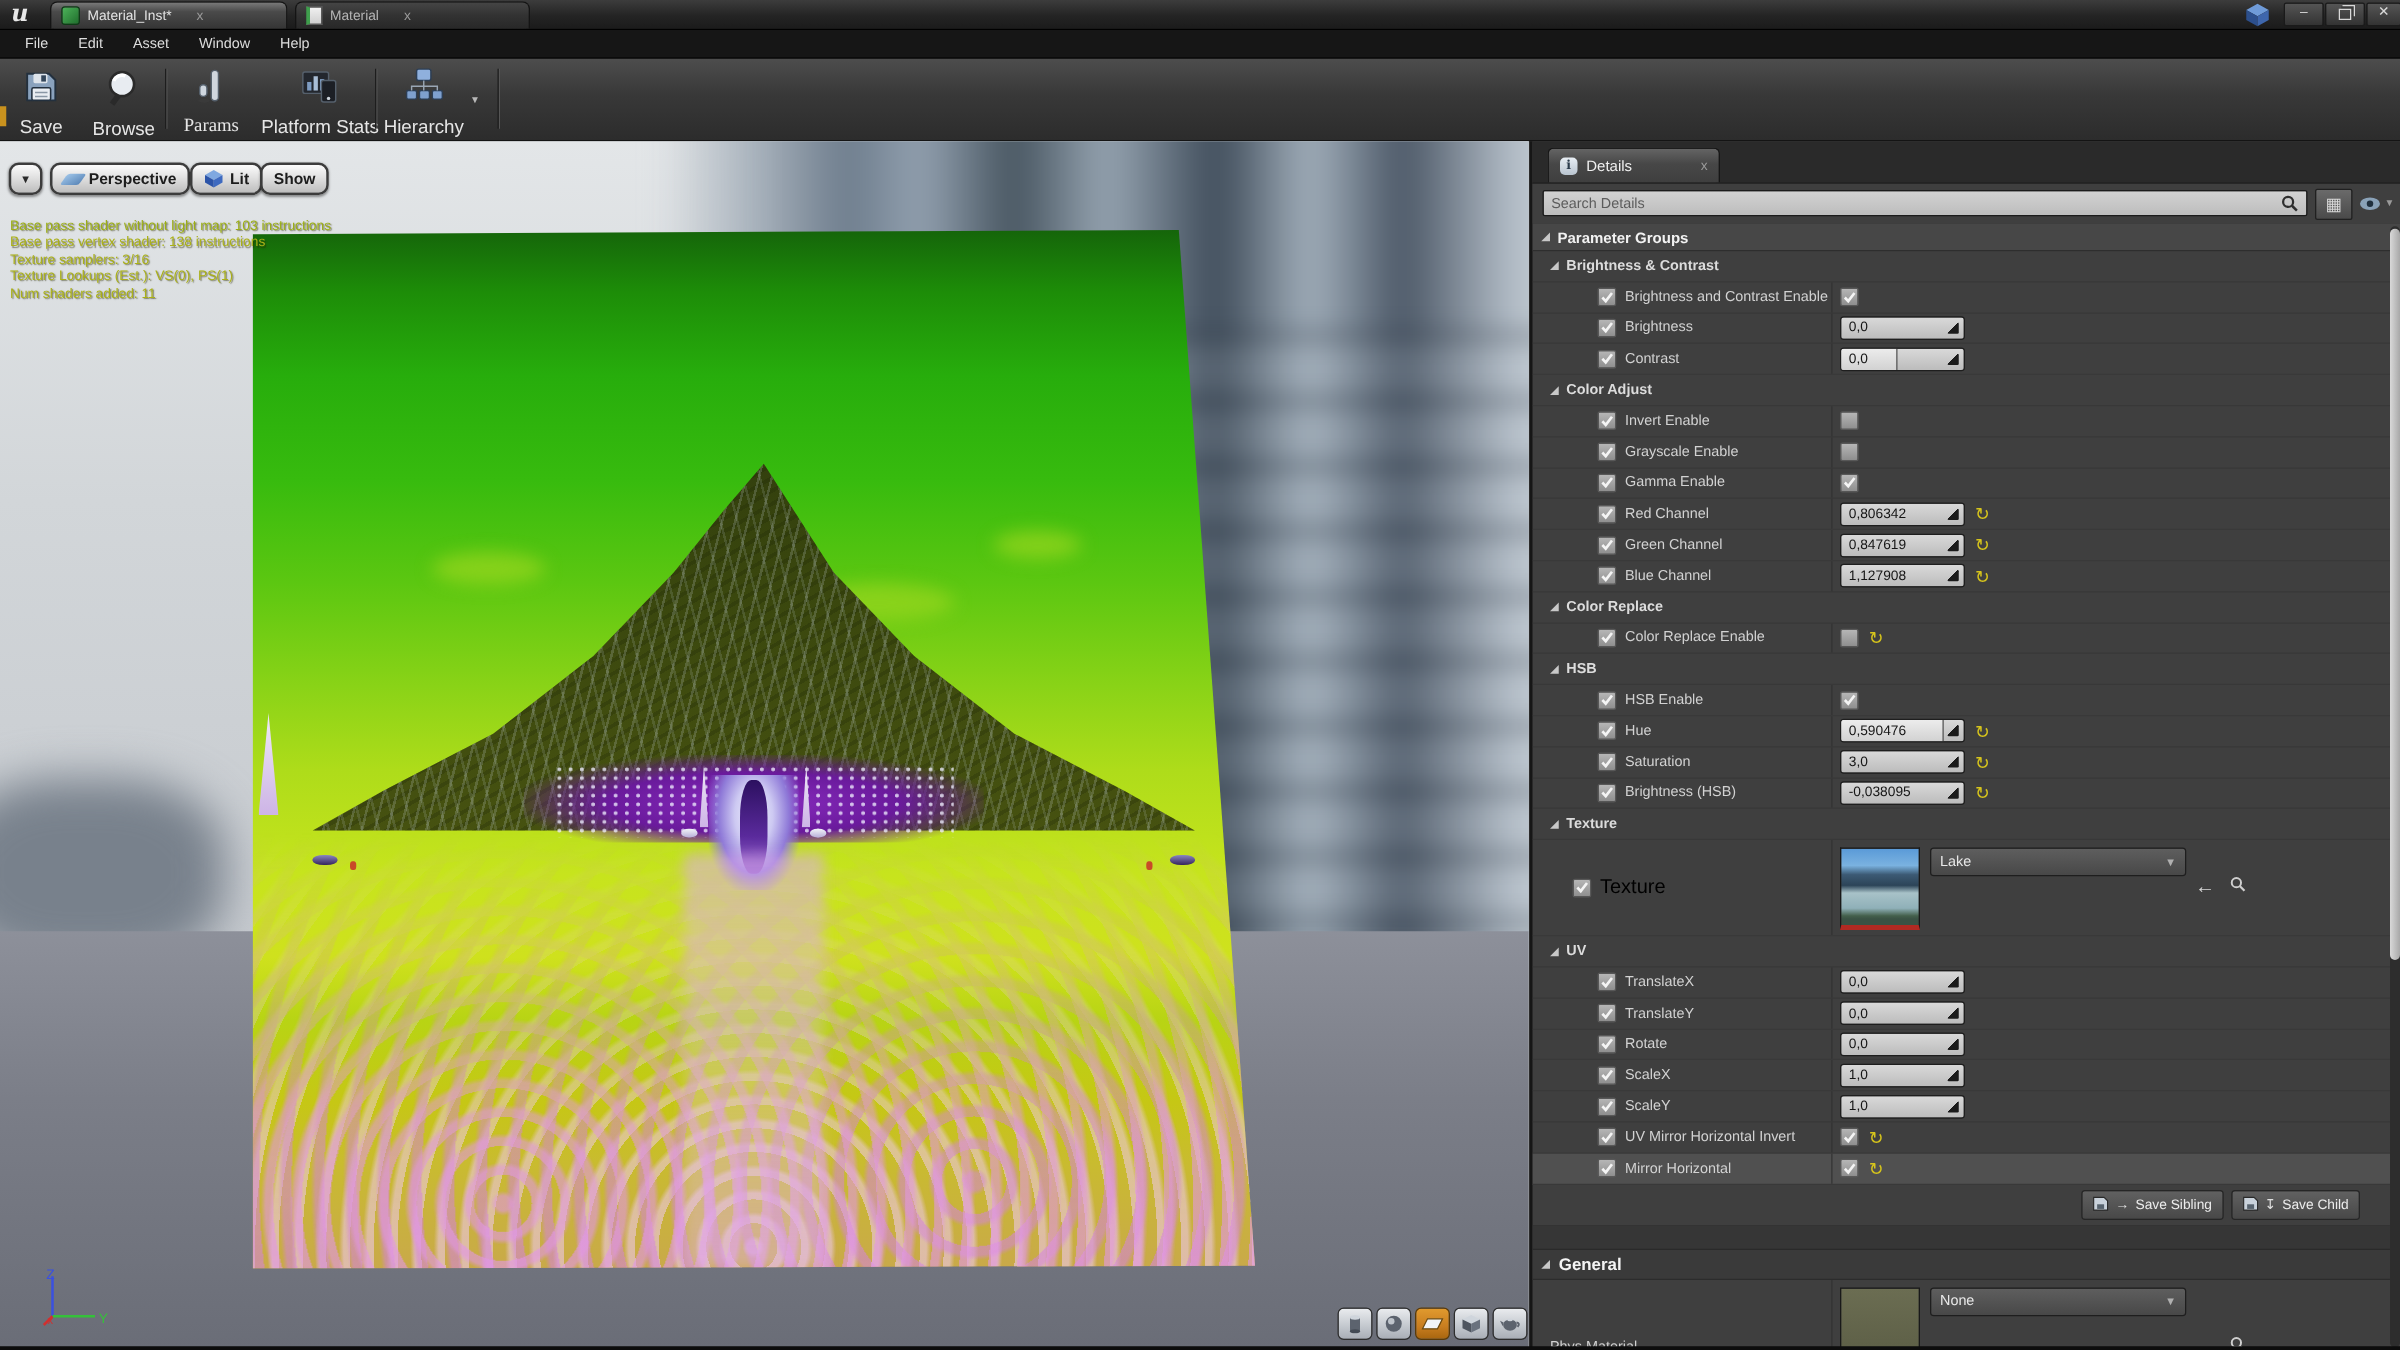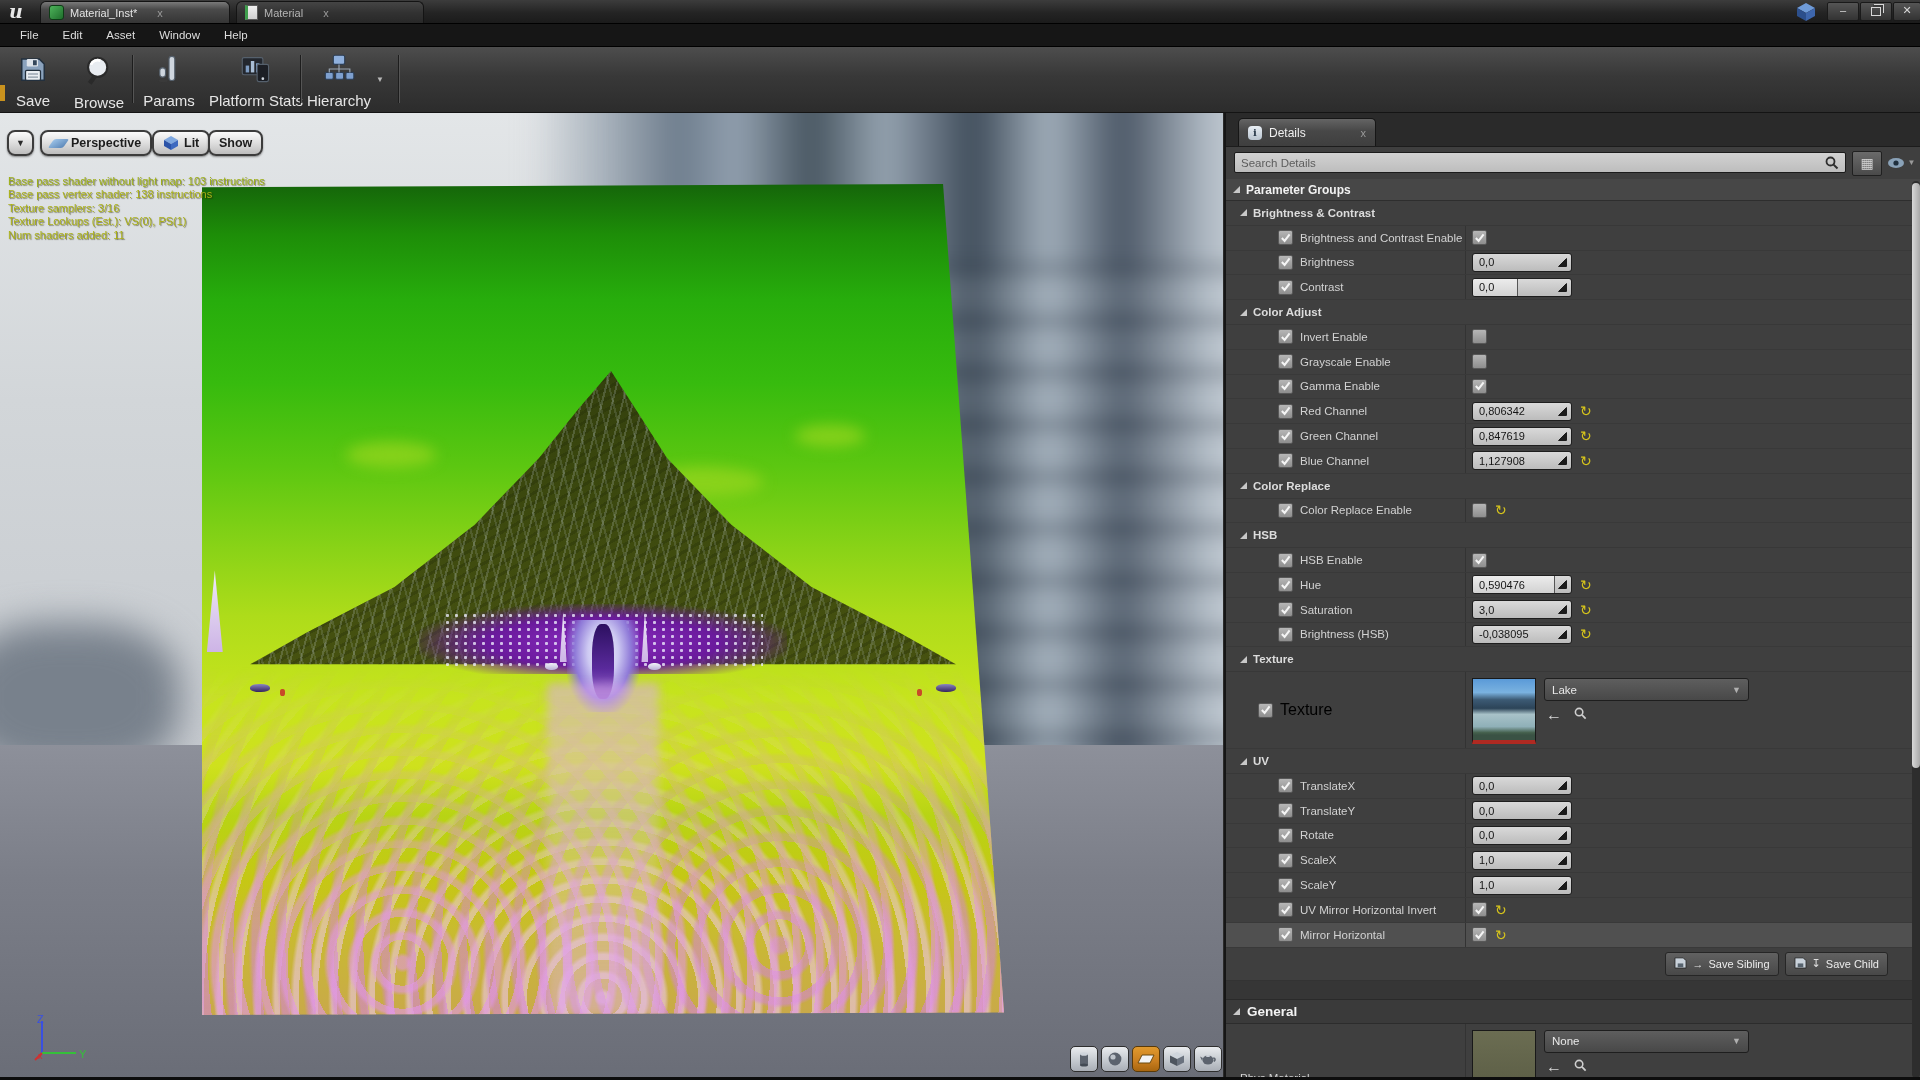--- a/index.html
+++ b/index.html
@@ -156,21 +156,21 @@
     background:linear-gradient(135deg,rgba(0,0,0,0) 0 46%,#1b1b1b 46% 100%);border-radius:1px;}
   .reset{color:#d6c41c;font-size:14px;line-height:14px;transform:scaleX(-1);}
 
   
   .asset-row{display:flex;border-bottom:1px solid #393939;box-sizing:border-box;}
   .asset-row .left{width:239px;display:flex;align-items:center;gap:7px;padding-left:32px;box-sizing:border-box;flex:none;}
   .asset-row .right{flex:1;border-left:1px solid #333;padding:6px 0 6px 6px;display:flex;gap:8px;}
   .thumb{width:64px;height:66px;border:1px solid #191919;box-sizing:border-box;flex:none;position:relative;}
   .thumb.lake{background:linear-gradient(180deg,#5a9ad8 0%,#7ab2e0 22%,#3c5a74 34%,#2c4458 48%,#a8c2c8 58%,#8fb0b8 78%,#44604c 88%,#3a5244 92%);border-bottom:4px solid #b02a22;}
   .thumb.none{background:linear-gradient(180deg,#6b6d52,#5a5c44);}
-  .asset-col{display:flex;flex-direction:column;gap:5px;}
+  .asset-col{display:flex;flex-direction:row;gap:5px;}
   .dropdown{width:205px;height:23px;border:1px solid #1e1e1e;border-radius:3px;background:linear-gradient(180deg,#5e5e5e,#484848);
     display:flex;align-items:center;box-sizing:border-box;padding:0 7px;}
   .dropdown .val{color:#e8e8e8;font-size:11.5px;flex:1;}
   .dropdown .dd{color:#b0b0b0;font-size:9px;}
   .asset-icons{display:flex;gap:12px;align-items:center;padding-left:2px;}
   .arrow-ico{color:#d8d8d8;font-size:16px;font-weight:bold;line-height:14px;}
 
   #det-actions{height:32px;display:flex;justify-content:flex-end;align-items:center;gap:6px;padding-right:34px;border-bottom:1px solid #333;}
   .act-btn{height:22px;border:1px solid #262626;border-radius:3px;background:linear-gradient(180deg,#616161,#484848);
     display:flex;align-items:center;gap:5px;padding:0 8px;color:#ececec;font-size:11px;}
@@ -233,21 +233,21 @@
         <div class="lbl">Save</div>
       </div>
       <div class="tb-btn" style="left: 70px; width: 58px;">
         <span><svg width="32" height="32" viewBox="0 0 24 24">
             <circle cx="11" cy="10" r="7.2" fill="#e8ecf1" stroke="#2a2a2a" stroke-width="1.6"></circle>
             <path d="M6 8a5.5 5.5 0 0 1 7-3" stroke="#ffffff" stroke-width="2" fill="none"></path>
             <path d="M9 16.5 L5 22" stroke="#2a2a2a" stroke-width="3.4"></path>
           </svg></span>
         <div class="lbl">Browse</div>
       </div>
-      <div class="tb-btn" style="left: 140px; width: 58px;">
+      <div class="tb-btn" style="left: 140px; width: 58px; font-family: Liberation Serif, serif;">
         <span><svg width="28" height="30" viewBox="0 0 24 26">
             <rect x="12" y="2" width="5" height="21" rx="2.4" fill="#cfd6de" stroke="#55606c"></rect>
             <rect x="4" y="12" width="5" height="8" rx="2.4" fill="#cfd6de" stroke="#55606c"></rect>
             <ellipse cx="7" cy="23" rx="4" ry="1.4" fill="#3a3a3a"></ellipse>
           </svg></span>
         <div class="lbl">Params</div>
       </div>
       <div class="tb-btn" style="left: 210px; width: 92px; align-items: center;">
         <span><svg width="32" height="30" viewBox="0 0 28 26">
             <rect x="2" y="3" width="18" height="15" rx="1.5" fill="#23272e" stroke="#55606c"></rect>

